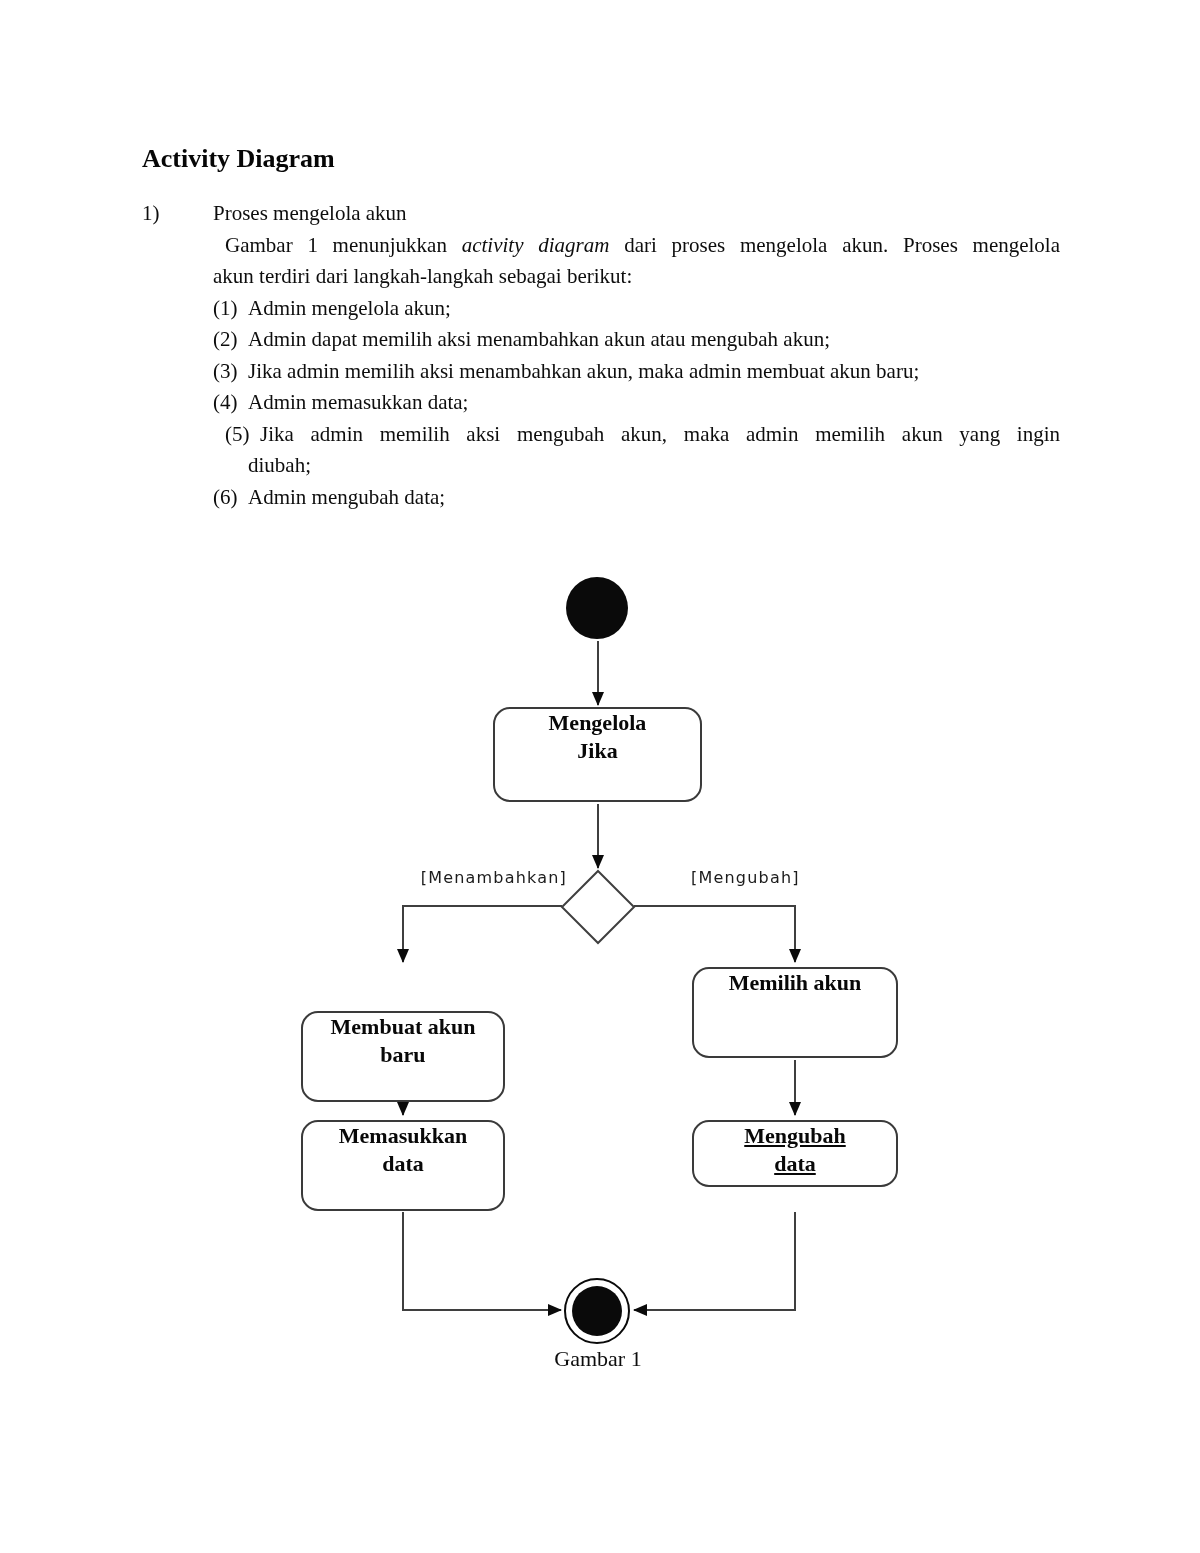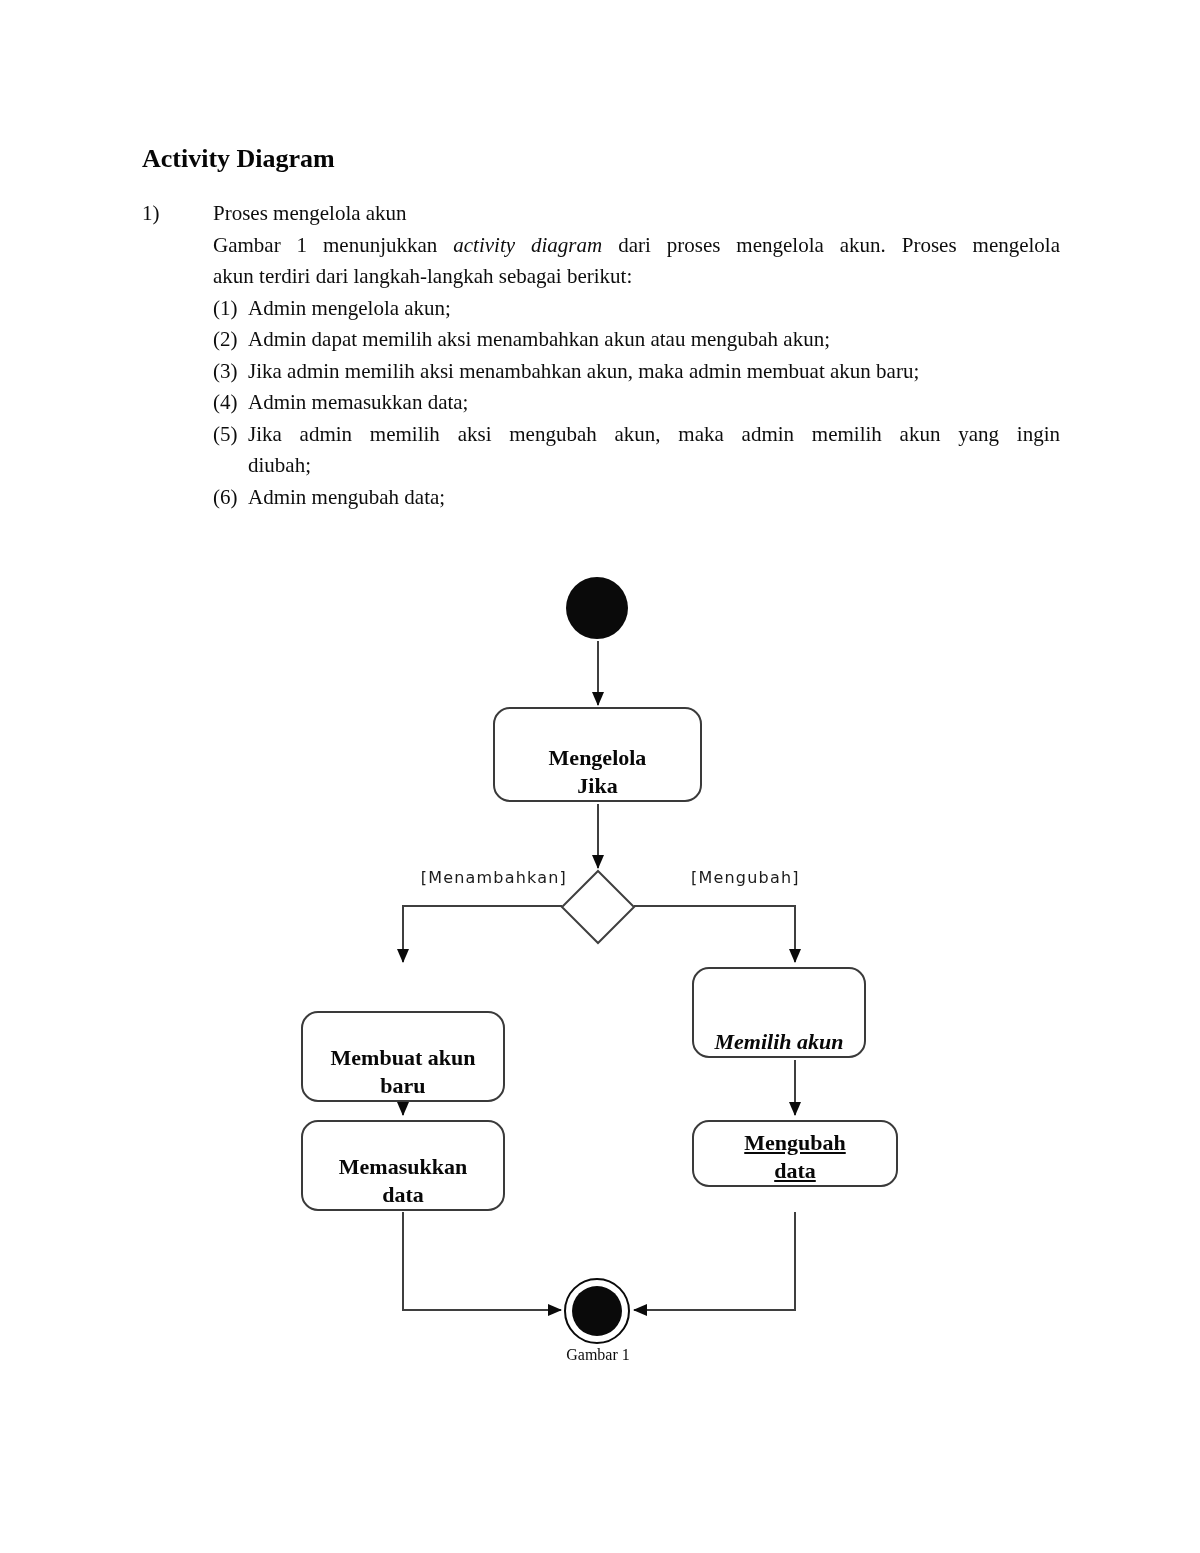--- a/index.html
+++ b/index.html
@@ -15,44 +15,44 @@
   
   .doc { position:absolute; left:142px; top:143px; width:918px; }
   .title {
     font-size:26px; font-weight:bold; line-height:31px;
     margin:0 0 24px 0; color:#060606;
   }
   .list-row { display:flex; font-size:21px; line-height:31.5px; }
   .list-num { width:71px; flex:none; }
   .list-body { flex:1; }
 
-  .jline { text-align:justify; text-align-last:justify; }
+  .jline { text-align:justify; text-align-last:justify;margin-left:12px; }
 
   .step { padding-left:35px; text-indent:-35px; }
   .step .num { display:inline-block; width:35px; text-indent:0; }
   .step .cont { text-indent:0; }
 
   .italic { font-style:italic; }
 
   
   svg.connectors { position:absolute; left:0; top:0; }
   .conn { fill:none; stroke:#3f3f3f; stroke-width:2px; }
   .decision { fill:#ffffff; stroke:#3f3f3f; stroke-width:2px; }
   #arw path { fill:#0a0a0a; stroke:none; }
 
   .node {
     position:absolute; box-sizing:border-box;
     border:2px solid #3a3a3a; border-radius:17px; background:#ffffff;
-    display:flex; align-items:flex-end; justify-content:center;
+    display:flex; align-items:flex-start; justify-content:center;
     text-align:center; font-weight:bold; font-size:22px; line-height:28px;
     color:#080808;
   }
   #n-mengelola  { left:493px; top:707px;  width:209px; height:95px; }
   #n-membuat    { left:301px; top:967px;  width:204px; height:91px;margin-top:44px; }
-  #n-memilih    { left:692px; top:967px;  width:174px; height:91px;font-style:italic; }
+  #n-memilih    { left:692px; top:967px;  width:206px; height:91px; }
   #n-memasukkan { left:301px; top:1120px; width:204px; height:91px; }
   #n-mengubah   { left:692px; top:1120px; width:206px; height:67px;text-decoration:underline; }
 
   #start-node {
     position:absolute; left:566px; top:577px; width:62px; height:62px;
     border-radius:50%; background:#0a0a0a;
   }
   #end-node {
     position:absolute; left:564px; top:1278px; width:66px; height:66px;
     box-sizing:border-box; border:2px solid #0a0a0a; border-radius:50%;
@@ -63,21 +63,21 @@
   .guard {
     position:absolute; top:868px;
     font-family:"DejaVu Sans", sans-serif;
     font-size:16px; letter-spacing:1.2px; color:#1c1c1c; white-space:nowrap;
   }
   #guard-left  { left:409px; width:158px; text-align:right; }
   #guard-right { left:647px;margin-left:44px; }
 
   #caption {
     position:absolute; left:478px; top:1346px; width:240px;
-    text-align:center; font-size:16px; color:#0d0d0d;
+    text-align:center; font-size:22px; color:#0d0d0d;
   }
 </style>
 </head>
 <body>
 
 <div class="doc">
   <h1 class="title">Activity Diagram</h1>
 
   <div class="list-row">
     <span class="list-num">1)</span>

